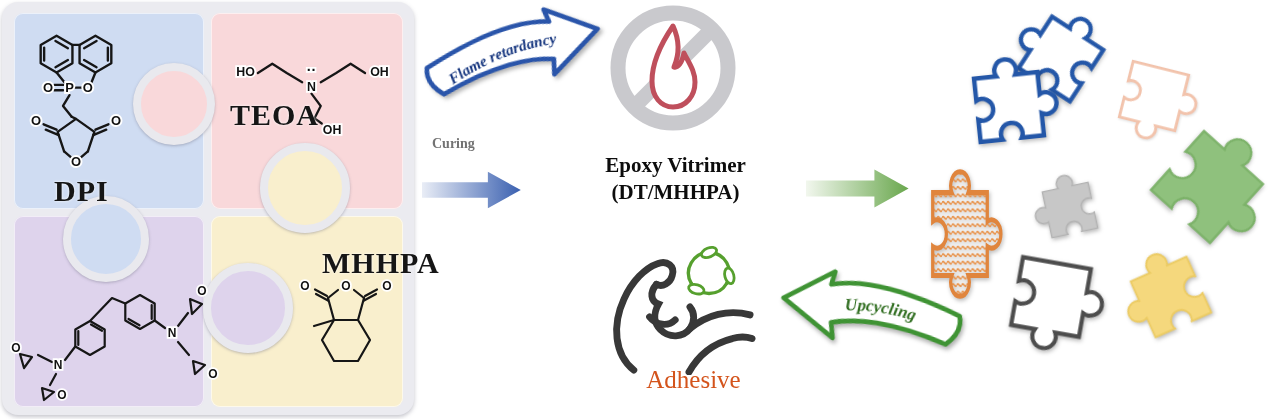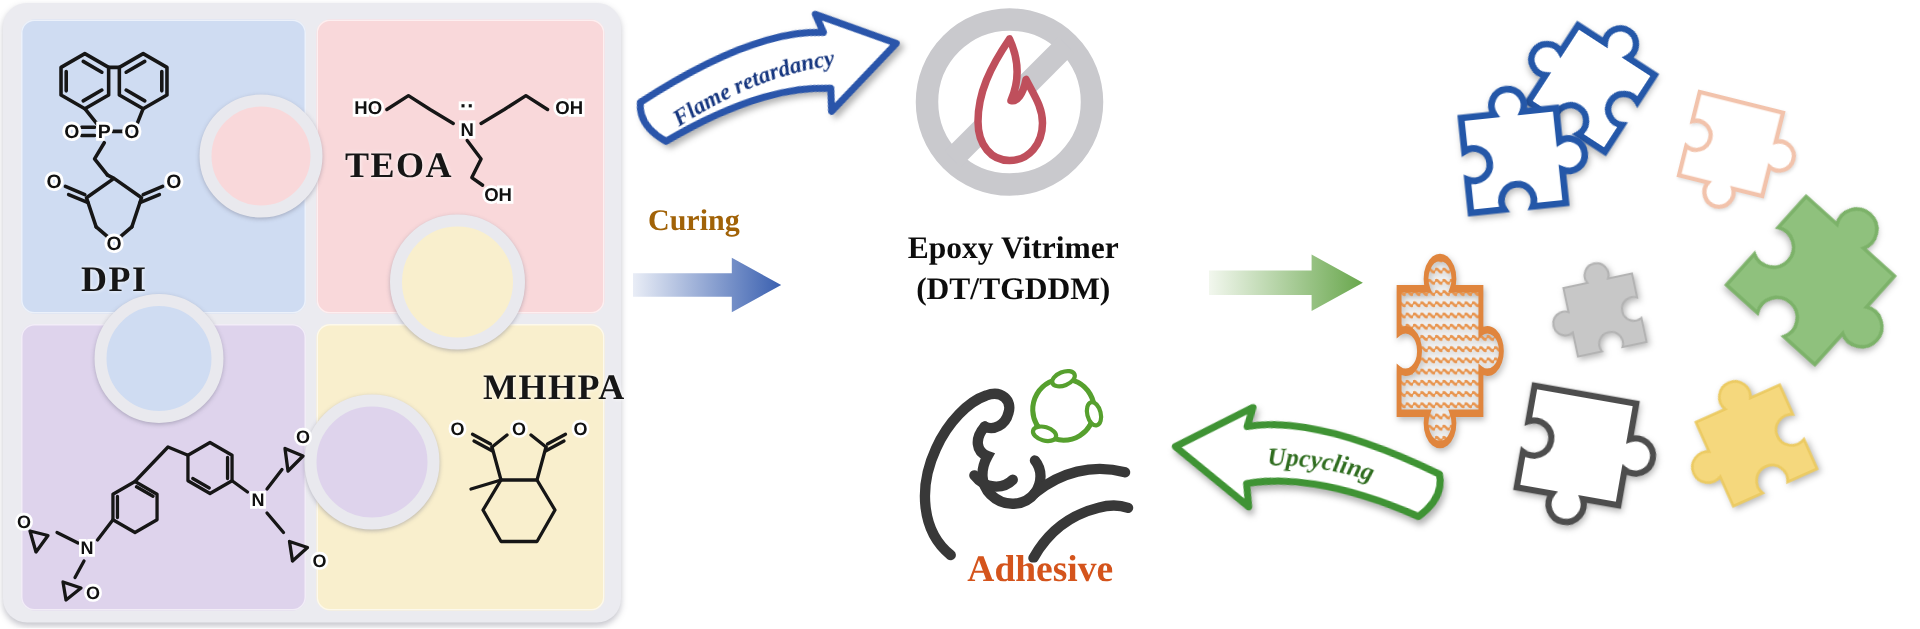--- a/index.html
+++ b/index.html
@@ -19,31 +19,31 @@
         box-shadow:0 1px 3px rgba(110,110,130,.45);}
   .k-pink  {left:131px;top:61px;width:66px;height:66px;background:#f9d8da;}
   .k-yellow{left:258px;top:141px;width:74px;height:74px;background:#f9efcd;}
   .k-blue  {left:61px;top:194px;width:70px;height:70px;background:#cfdcf2;}
   .k-purple{left:201px;top:261px;width:74px;height:74px;background:#ded3ec;}
 
   .chem line,.chem path,.chem polygon,.chem polyline{stroke:#161616;stroke-width:2.2;fill:none;
         stroke-linecap:round;stroke-linejoin:round;}
   .chem text{font-family:"Liberation Sans",sans-serif;font-weight:bold;font-size:12px;
         fill:#111;text-anchor:middle;stroke:#fff;stroke-width:3.5;paint-order:stroke;}
-  .chem-label{position:absolute;font-weight:bold;font-size:24px;color:#161616;
+  .chem-label{position:absolute;font-weight:bold;font-size:30px;color:#161616;
         letter-spacing:1px;text-shadow:0 0 3px #fff;}
 
   
   .ribbon{overflow:visible;filter:drop-shadow(2px 3px 2px rgba(0,0,0,.3));}
   .ribbon-text{font-family:"Liberation Serif",serif;font-weight:bold;font-style:italic;}
-  .word{position:absolute;font-weight:bold;font-size:20px;color:#a16207;}
+  .word{position:absolute;font-weight:bold;font-size:14px;color:#737373;}
   .product{position:absolute;left:578px;top:152px;width:195px;text-align:center;
         font-weight:bold;font-size:21px;line-height:27px;color:#0d0d0d;}
   .adhesive{position:absolute;left:626px;top:366px;width:135px;text-align:center;
-        font-weight:bold;font-size:25px;color:#d4541c;}
+        font-weight:normal;font-size:25px;color:#d4541c;}
 
   
   .piece{position:absolute;overflow:visible;transform-origin:center;
          filter:drop-shadow(1px 2px 2px rgba(0,0,0,.28));}
   .defs{position:absolute;width:0;height:0;}
 </style>
 </head>
 <body>
 
 <div class="stage">
@@ -167,21 +167,21 @@
              C 92 71 86 63 81 53 C 79 63 75 68 71 67 C 77 53 76 39 70 26 Z" fill="#ffffff" stroke="#bf4f5c" stroke-width="5" stroke-linejoin="round"></path>
   </svg>
 
   <div class="word" style="left:432px;top:136px">Curing</div>
   <svg class="abs" style="left:422px;top:167px;width:104px;height:46px" viewBox="0 0 120 50">
     <polygon points="0,16 76,16 76,4 114,25 76,46 76,34 0,34" fill="url(#gradBlue)"></polygon>
   </svg>
 
   <div class="product">
     <div>Epoxy Vitrimer</div>
-    <div>(DT/TGDDM)</div>
+    <div>(DT/MHHPA)</div>
   </div>
 
   <svg class="abs" style="left:806px;top:165px;width:108px;height:47px" viewBox="0 0 120 50">
     <polygon points="0,16 76,16 76,4 114,25 76,46 76,34 0,34" fill="url(#gradGreen)"></polygon>
   </svg>
 
   <svg class="abs" style="left:604px;top:242px;width:168px;height:133px" viewBox="0 0 170 135" fill="none" stroke="#383838" stroke-width="7" stroke-linecap="round">
     <path d="M 30 130 C 10 114 8 84 20 58 C 28 40 42 26 54 22 C 64 18 72 25 69 34 C 67 42 59 46 53 43"></path>
     <path d="M 53 43 C 46 51 47 60 55 63 C 50 72 50 82 57 89 C 66 98 80 97 87 88 C 92 81 92 72 87 66"></path>
     <path d="M 87 88 C 104 74 126 68 148 74"></path>

